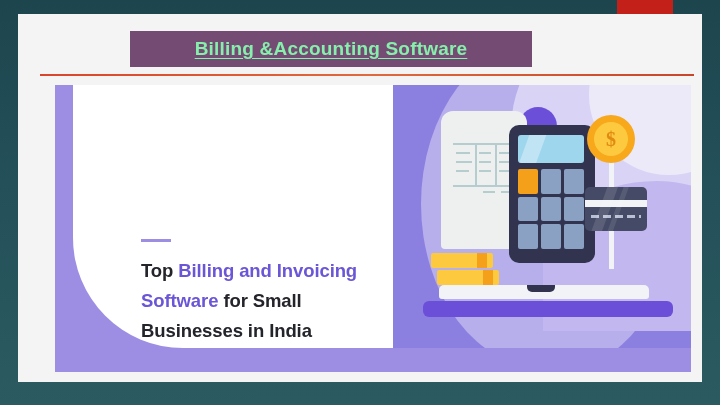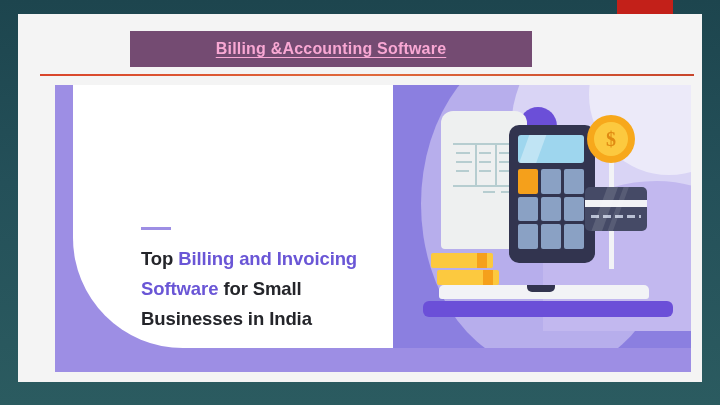--- a/index.html
+++ b/index.html
@@ -33,22 +33,22 @@
 
   
   .title-bar {
     position: absolute;
     left: 112px; top: 17px;
     width: 402px; height: 36px;
     background: #744b72;
     display: flex; align-items: center; justify-content: center;
   }
   .title-text {
-    color: #f9a8d4;
-    font-size: 16px;
+    color: #86efac;
+    font-size: 19px;
     font-weight: bold;
     letter-spacing: .2px;
     text-decoration: underline;
     text-underline-offset: 3px;
     white-space: nowrap;
   }
 
   
   .rule {
     position: absolute;
@@ -249,21 +249,21 @@
   .shelf {
     position: absolute; left: 30px; top: 216px;
     width: 250px; height: 16px;
     background: #6b4fd8;
     border-radius: 6px;
   }
 
   
   .copy {
     position: absolute;
-    left: 68px; top: 142px;
+    left: 68px; top: 154px;
     width: 250px;
   }
   .dash {
     width: 30px; height: 3px;
     background: #9d8ee4;
     margin-bottom: 14px;
   }
   .headline {
     font-size: 18.5px;
     line-height: 1.62;

